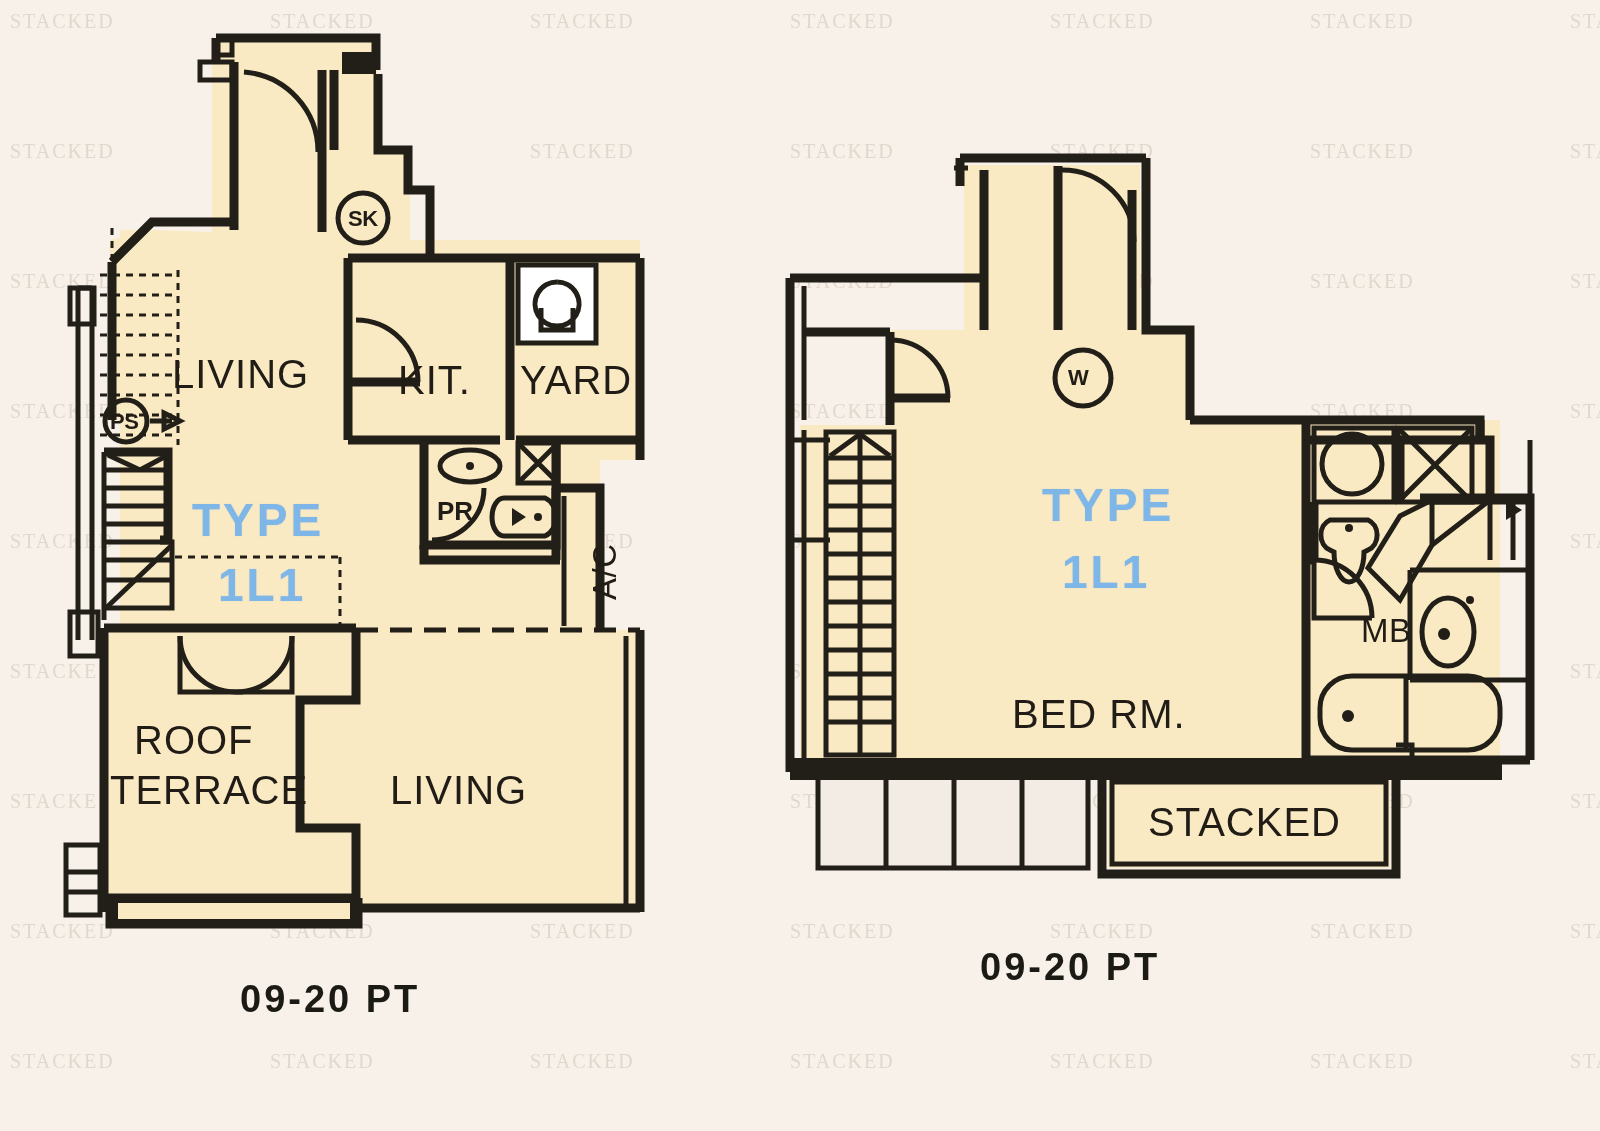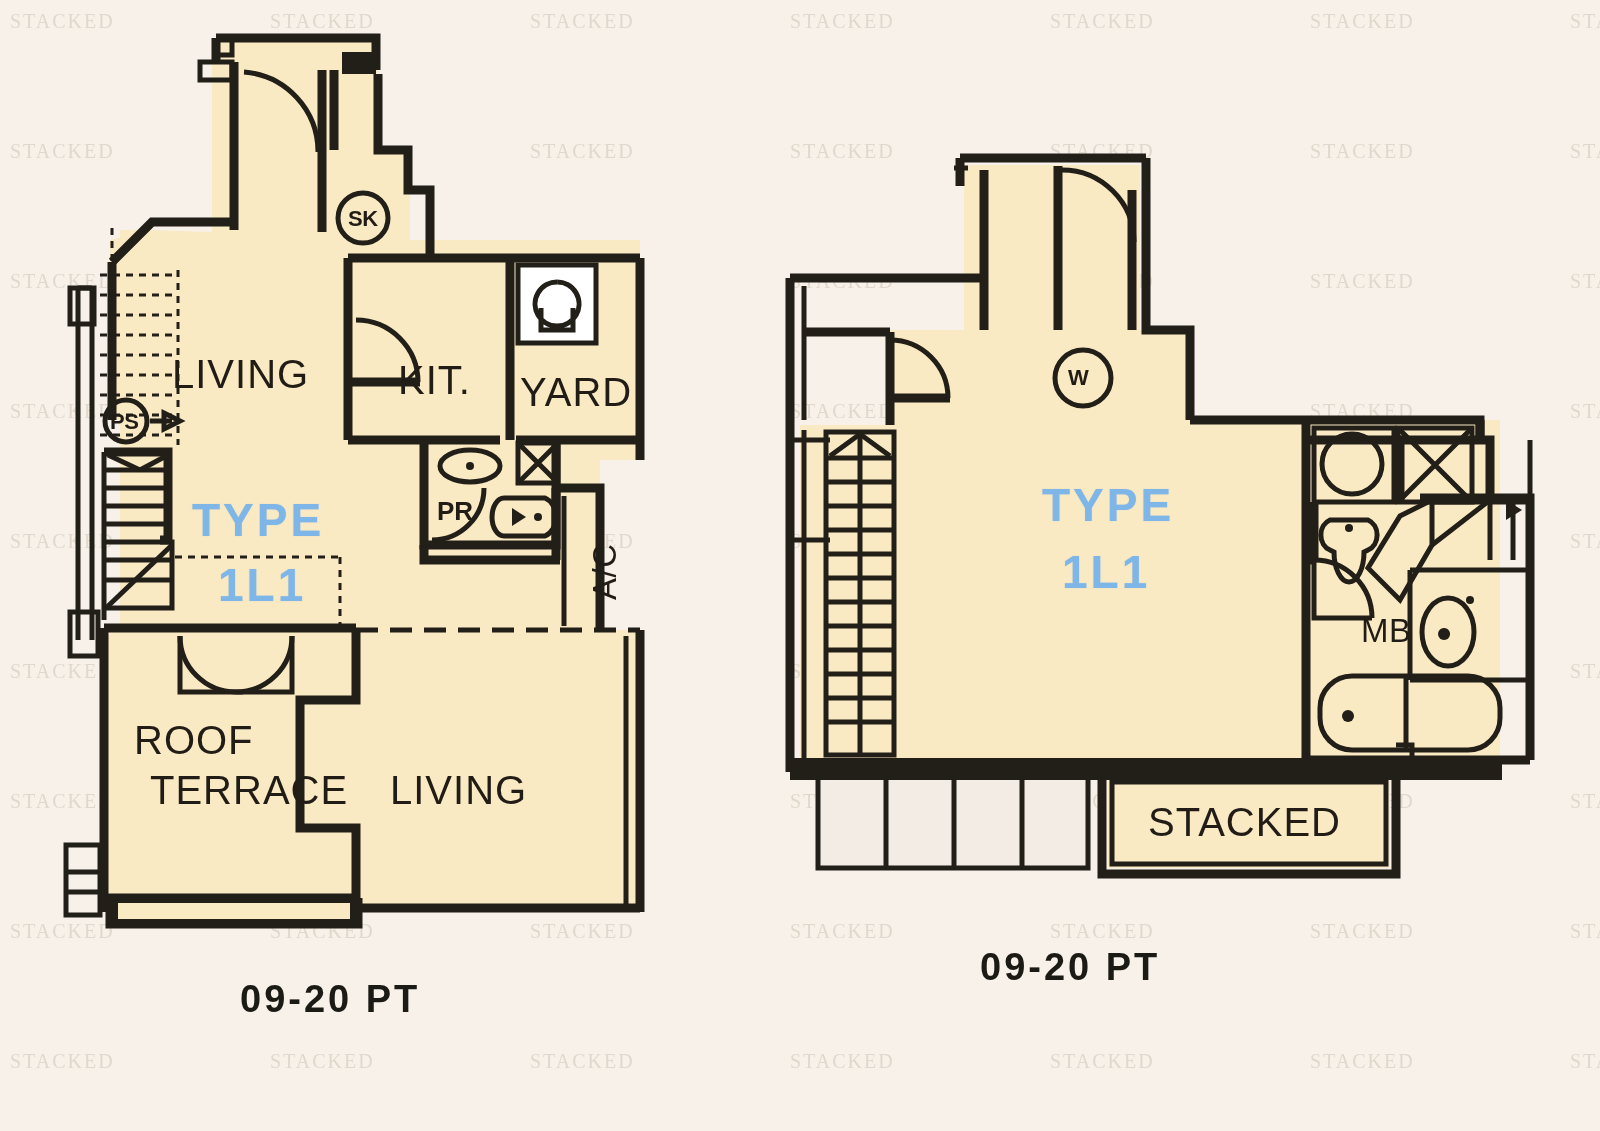--- a/index.html
+++ b/index.html
@@ -430,42 +430,43 @@
         <path class="wl-t" d="M 1530,440 L 1530,500"></path>
         <path class="wl" d="M 1480,420 L 1480,440"></path>
       </g>
     </g>
   </svg>
 
   <div class="lbl room-lbl" style="left:172px; top:352px;">LIVING</div>
 
   <div class="lbl room-lbl" style="left:398px; top:358px;">KIT.</div>
 
-  <div class="lbl room-lbl" style="left:520px; top:370px;">YARD</div>
+  <div class="lbl room-lbl" style="left:520px; top:358px;">YARD</div>
 
   <div class="lbl room-lbl-sm rot90" style="left:586px; top:600px;">A/C</div>
 
   <div class="lbl room-lbl-xs" style="left:437px; top:496px;">PR</div>
 
   <div class="lbl type-lbl" style="left:192px; top:493px;">TYPE</div>
   <div class="lbl type-lbl" style="left:218px; top:558px;">1L1</div>
 
   <div class="lbl room-lbl" style="left:134px; top:718px;">ROOF</div>
-  <div class="lbl room-lbl" style="left:110px; top:768px;padding-left:40px;">TERRACE</div>
+  <div class="lbl room-lbl" style="left:110px; top:768px;">TERRACE</div>
 
   <div class="lbl room-lbl" style="left:390px; top:768px;">LIVING</div>
 
   <div class="lbl marker-txt" style="left:348px; top:206px;">SK</div>
   <div class="lbl marker-txt" style="left:110px; top:409px;">PS</div>
 
   <div class="lbl caption" style="left:240px; top:978px;">09-20 PT</div>
 
   <div class="lbl type-lbl" style="left:1042px; top:478px;">TYPE</div>
   <div class="lbl type-lbl" style="left:1062px; top:545px;">1L1</div>
 
+  <div class="lbl room-lbl" style="left:1012px; top:692px;">BED RM.</div>
 
   <div class="lbl room-lbl-sm" style="left:1361px; top:612px;">MB</div>
 
   <div class="lbl room-lbl" style="left:1148px; top:800px;">STACKED</div>
 
   <div class="lbl marker-txt" style="left:1068px; top:365px;">W</div>
 
   <div class="lbl caption" style="left:980px; top:946px;">09-20 PT</div>
 
 </div>

